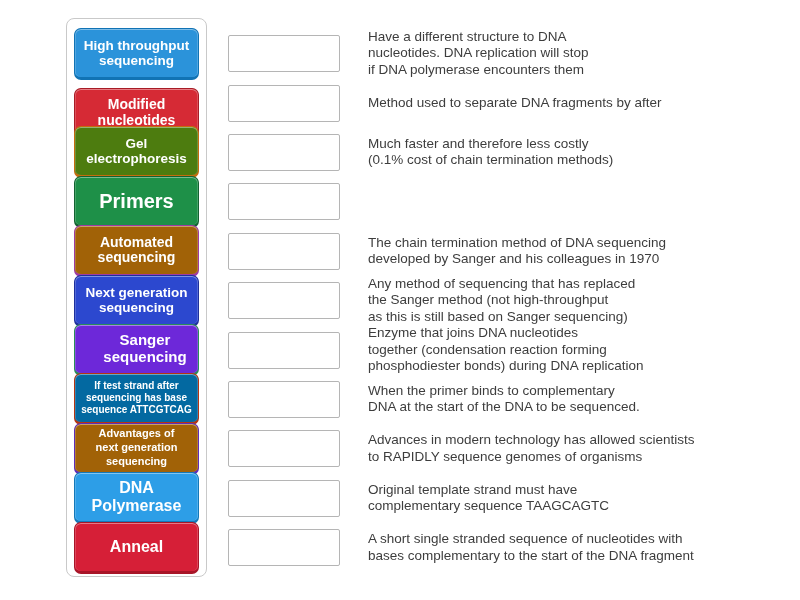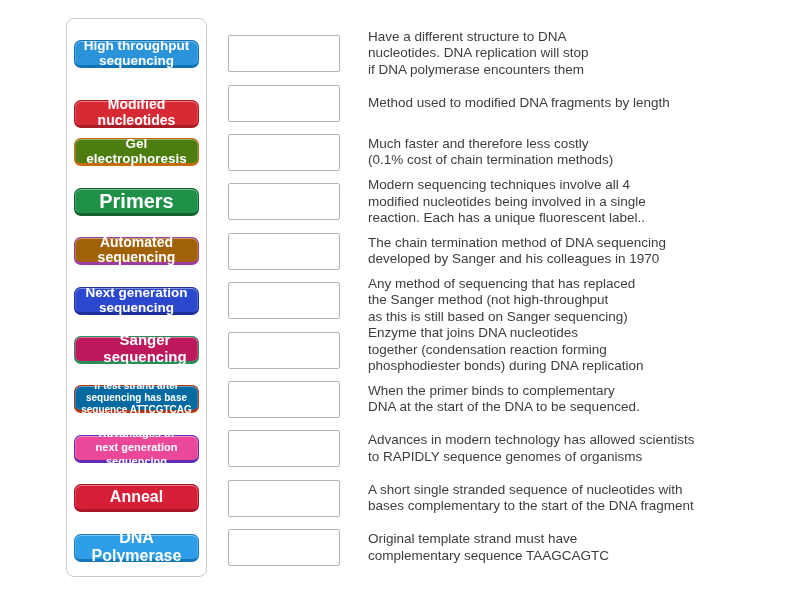--- a/index.html
+++ b/index.html
@@ -25,21 +25,21 @@
     width:800px;
   }
   .row{
     height:49.4px;
     display:flex;
     align-items:center;
   }
   .tile{
     margin-left:74px;
     width:125px;
-    height:28px;
+    height:52px;
     box-sizing:border-box;
     border-radius:7px;
     border:1px solid transparent;
     border-bottom-width:3px;
     display:flex;
     align-items:center;
     justify-content:center;
     text-align:center;
     color:#ffffff;
     font-weight:bold;
@@ -96,91 +96,88 @@
     <div class="answer-box"></div>
     <div class="definition">Have a different structure to DNA
 nucleotides. DNA replication will stop
 if DNA polymerase encounters them</div>
   </div>
 
   <div class="row">
     <div class="tile" style="background: rgb(214, 42, 53); border-color: rgb(168, 28, 38);">Modified
 nucleotides</div>
     <div class="answer-box"></div>
-    <div class="definition">Method used to modified DNA fragments by length</div>
+    <div class="definition">Method used to separate DNA fragments by after</div>
   </div>
 
   <div class="row">
     <div class="tile" style="background: #4d7c0f; border-color: rgb(197, 108, 14);">Gel
 electrophoresis</div>
     <div class="answer-box"></div>
     <div class="definition">Much faster and therefore less costly
 (0.1% cost of chain termination methods)</div>
   </div>
 
   <div class="row">
     <div class="tile" style="background: rgb(30, 144, 72); border-color: rgb(19, 99, 49);">Primers</div>
     <div class="answer-box"></div>
-    <div class="definition">Modern sequencing techniques involve all 4
-modified nucleotides being involved in a single
-reaction. Each has a unique fluorescent label..</div>
   </div>
 
   <div class="row">
     <div class="tile" style="background: #a16207; border-color: rgb(158, 59, 163);">Automated
 sequencing</div>
     <div class="answer-box"></div>
     <div class="definition">The chain termination method of DNA sequencing
 developed by Sanger and his colleagues in 1970</div>
   </div>
 
   <div class="row">
     <div class="tile" style="background: rgb(44, 72, 207); border-color: rgb(30, 48, 156);">Next generation
 sequencing</div>
     <div class="answer-box"></div>
     <div class="definition">Any method of sequencing that has replaced
 the Sanger method (not high-throughput
 as this is still based on Sanger sequencing)</div>
   </div>
 
   <div class="row">
-    <div class="tile" style="background: #be185d; border-color: rgb(42, 143, 88); padding-left: 17px;">Sanger
+    <div class="tile" style="background: #6d28d9; border-color: rgb(42, 143, 88); padding-left: 17px;">Sanger
 sequencing</div>
     <div class="answer-box"></div>
     <div class="definition">Enzyme that joins DNA nucleotides
 together (condensation reaction forming
 phosphodiester bonds) during DNA replication</div>
   </div>
 
   <div class="row">
     <div class="tile" style="background: #0369a1; border-color: rgb(181, 53, 18);">If test strand after
 sequencing has base
 sequence ATTCGTCAG</div>
     <div class="answer-box"></div>
     <div class="definition">When the primer binds to complementary
 DNA at the start of the DNA to be sequenced.</div>
   </div>
 
   <div class="row">
-    <div class="tile" style="background: #ec4899; border-color: rgb(95, 44, 184);">Advantages of
+    <div class="tile" style="background: #a16207; border-color: rgb(95, 44, 184);">Advantages of
 next generation
 sequencing</div>
     <div class="answer-box"></div>
     <div class="definition">Advances in modern technology has allowed scientists
 to RAPIDLY sequence genomes of organisms</div>
-  </div>
-
-  <div class="row">
-    <div class="tile" style="background: rgb(214, 31, 55); border-color: rgb(168, 21, 40);">Anneal</div>
-    <div class="answer-box"></div>
-    <div class="definition">A short single stranded sequence of nucleotides with
-bases complementary to the start of the DNA fragment</div>
   </div>
 
   <div class="row">
     <div class="tile" style="background: rgb(45, 158, 231); border-color: rgb(20, 120, 184);">DNA
 Polymerase</div>
     <div class="answer-box"></div>
     <div class="definition">Original template strand must have
 complementary sequence TAAGCAGTC</div>
   </div>
 
+  <div class="row">
+    <div class="tile" style="background: rgb(214, 31, 55); border-color: rgb(168, 21, 40);">Anneal</div>
+    <div class="answer-box"></div>
+    <div class="definition">A short single stranded sequence of nucleotides with
+bases complementary to the start of the DNA fragment</div>
+  </div>
+
 </div>
 
 </body></html>

